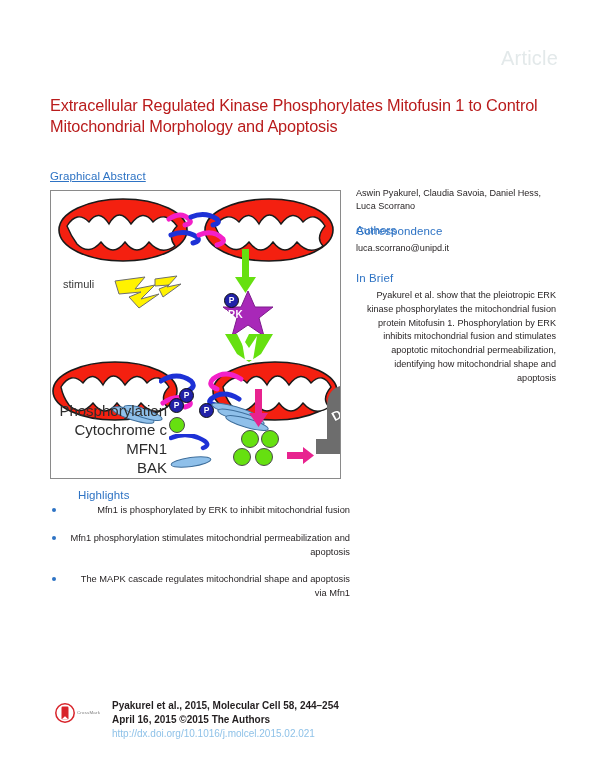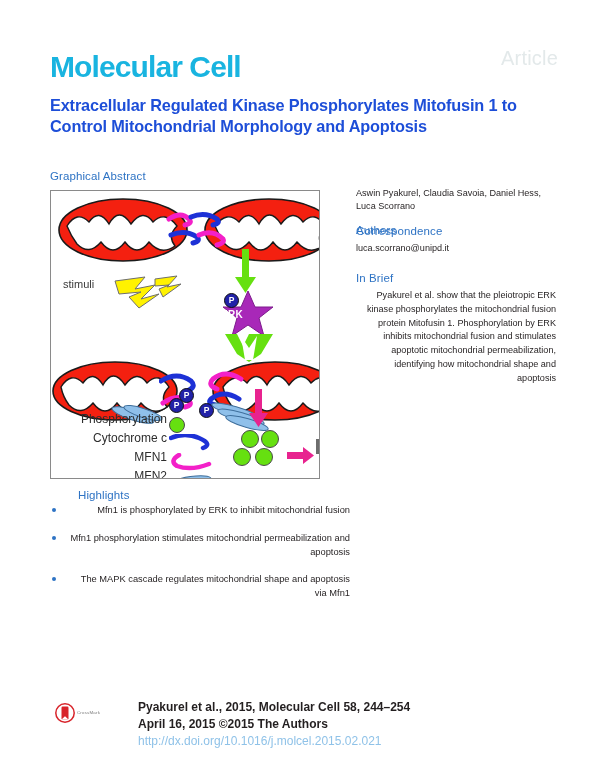--- a/index.html
+++ b/index.html
@@ -18,30 +18,30 @@
     position:absolute; right:42px; top:47px;
     font-size:20px; color:#e3e9ea; font-weight:400; letter-spacing:.2px;
   }
   .journal{
     position:absolute; left:50px; top:52px;
     font-size:30px; font-weight:bold; color:#19b4e0;
     letter-spacing:-0.9px; line-height:1;
   }
   .title{
     position:absolute; left:50px; top:95px; width:505px;
-    font-size:16.3px; font-weight:bold; color:#1d4ed8;
+    font-size:16.3px; font-weight:normal; color:#b91c1c;
     line-height:1.29; letter-spacing:-0.15px;
   }
 
   
   .sec-head{
     color:#2e73c4; font-size:11.5px; font-weight:400;
     position:absolute; letter-spacing:.1px;
   }
-  #ga-head{left:50px; top:170px;}
+  #ga-head{left:50px; top:170px;text-decoration:underline;}
   #hl-head{left:62px; top:489px;margin-left:16px;}
   #au-head{left:356px; top:176px;margin-top:48px;}
   #co-head{left:356px; top:225px;}
   #ib-head{left:356px; top:272px;}
 
   
   .rcol{position:absolute; left:356px; width:200px; font-size:9.1px;
         color:#231f20; line-height:1.47;}
   #authors{top:187px;}
   #corr{top:242px;}
@@ -49,37 +49,37 @@
 
   
   .hl-list{position:absolute; left:50px; top:504px; width:300px;}
   .hl{position:relative; padding-left:17px; margin-bottom:14px;
       font-size:9.3px; line-height:1.48; color:#231f20;text-align:right;}
   .hl .dot{position:absolute;left:2px;top:4px;width:4px;height:4px;
       border-radius:50%;background:#2e73c4;}
 
   
   .ga-frame{
-    position:absolute; left:50px; top:190px; width:270px; height:289px;
+    position:absolute; left:50px; top:190px; width:291px; height:289px;
     border:1.3px solid #8a8a8a; background:#fff; box-sizing:border-box;
     overflow:hidden;
   }
   .ga-inner{position:absolute; inset:0;}
 
   
   .mito{position:absolute;}
   .mito svg{display:block;}
 
   .lbl{position:absolute; font-size:10px; color:#333;}
   .lbl-stimuli{left:12px; top:87px; font-size:11px; color:#3a3a3a;}
 
   
   .legend{position:absolute; left:4px; top:205px; width:170px;}
   .lg-row{height:19px; position:relative;}
-  .lg-text{position:absolute; right:58px; top:16px; font-size:12px;
+  .lg-text{position:absolute; right:58px; top:6px; font-size:15px;
            color:#2d2d2d; white-space:nowrap;}
   .lg-art{position:absolute; left:114px; top:0px; width:56px; height:18px;}
 
   .pbadge{
     display:inline-block; width:13px;height:13px;border-radius:50%;
     background:#2222a8; color:#fff; font-size:8.5px; font-weight:bold;
     text-align:center; line-height:13px; border:1px solid #111;
     font-family:"Liberation Sans",sans-serif;
   }
   .cytc{display:inline-block;width:14px;height:14px;border-radius:50%;
@@ -94,35 +94,34 @@
   .tomb{position:absolute; left:263px; top:188px; width:72px; height:75px;}
   .death-txt{position:absolute; left:0px; top:22px; width:70px;
     color:#fff; font-size:13px; font-weight:bold; text-align:center;
     transform:rotate(-29deg); letter-spacing:.3px;
     text-shadow:0 0 1px rgba(0,0,0,.35);}
 
   
   .cm-logo{position:absolute; left:55px; top:703px; width:20px; height:20px;}
   .cm-word{position:absolute; left:77px; top:710px; font-size:4.4px;
     color:#7a7a7a; letter-spacing:.2px;}
-  .cite{position:absolute; left:112px; top:699px; font-size:12px;
-    line-height:1.42; color:#231f20; font-weight:bold;margin-left:26px;}
+  .cite{position:absolute; left:112px; top:699px; font-size:10px;
+    line-height:1.42; color:#231f20; font-weight:bold;}
   .cite .doi{color:#8fc2e8; font-weight:normal;}
   .cellpress{position:absolute; right:44px; top:697px;
     font-size:27px; font-weight:bold; letter-spacing:-1.3px;}
   .cellpress .c1{color:#1267c8;}
   .cellpress .c2{color:#cfe6f8;}
 </style>
 </head>
 <body>
 
 <div class="page">
 
   <div class="article-tag">Article</div>
-  <div class="journal">Molecular Cell</div>
   <div class="title">Extracellular Regulated Kinase Phosphorylates Mitofusin 1 to Control Mitochondrial Morphology and Apoptosis</div>
 
   <div class="sec-head" id="ga-head">Graphical Abstract</div>
   <div class="sec-head" id="hl-head">Highlights</div>
   <div class="sec-head" id="au-head">Authors</div>
   <div class="sec-head" id="co-head">Correspondence</div>
   <div class="sec-head" id="ib-head">In Brief</div>
 
   <div class="rcol" id="corr">luca.scorrano@unipd.it</div>
   <div class="rcol" id="authors">Aswin Pyakurel, Claudia Savoia, Daniel Hess, Luca Scorrano</div>
@@ -248,28 +247,20 @@
 
       <div class="lg-row">
         <span class="lg-text">MFN1</span>
         <span class="lg-art">
           <svg width="48" height="18">
             <path d="M2 4 Q16 -2 30 4 Q44 10 34 14" fill="none" stroke="#1d31d6" stroke-width="4.5" stroke-linecap="round"></path>
           </svg>
         </span>
       </div>
 
-      <div class="lg-row">
-        <span class="lg-text">MFN2</span>
-        <span class="lg-art">
-          <svg width="48" height="18">
-            <path d="M10 2 Q0 8 8 13 Q22 18 40 11" fill="none" stroke="#f320c8" stroke-width="4.5" stroke-linecap="round"></path>
-          </svg>
-        </span>
-      </div>
 
       <div class="lg-row">
         <span class="lg-text">BAK</span>
         <span class="lg-art">
           <svg width="48" height="18">
             <ellipse cx="22" cy="9" rx="20" ry="4.5" fill="#8fc0ea" stroke="#3f6f9c" stroke-width="1" transform="rotate(-8 22 9)"></ellipse>
           </svg>
         </span>
       </div>
 

